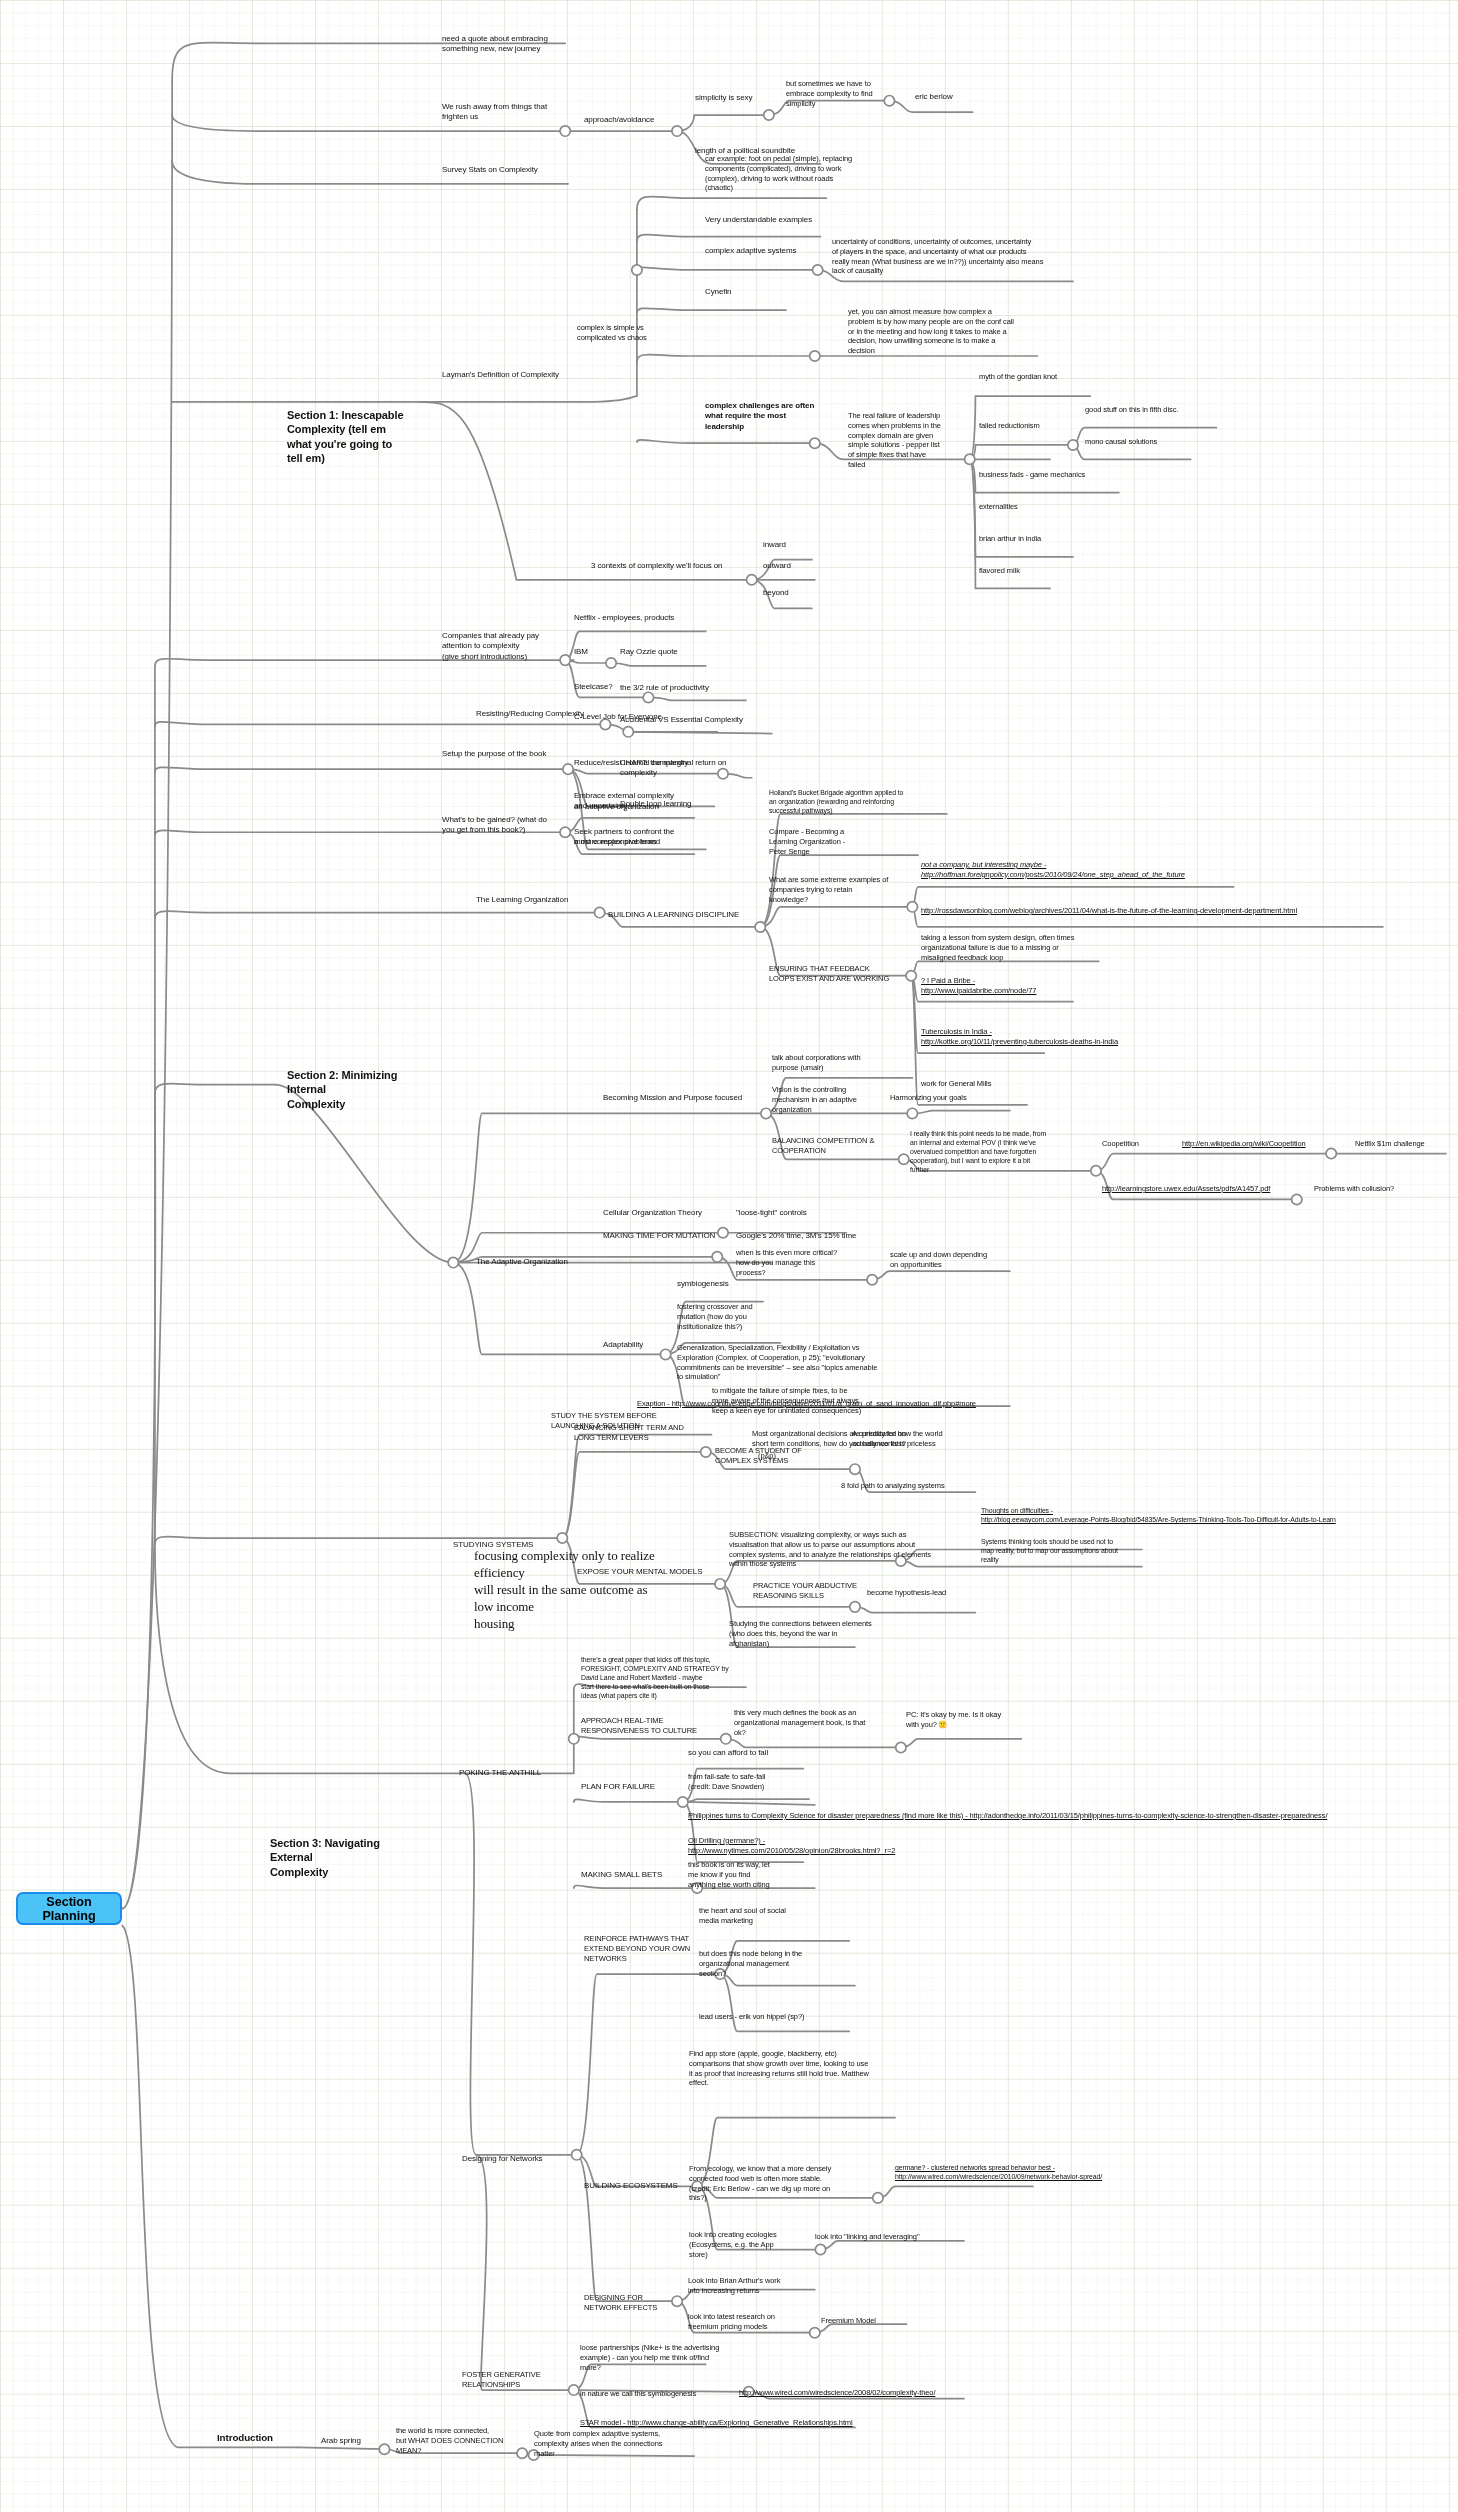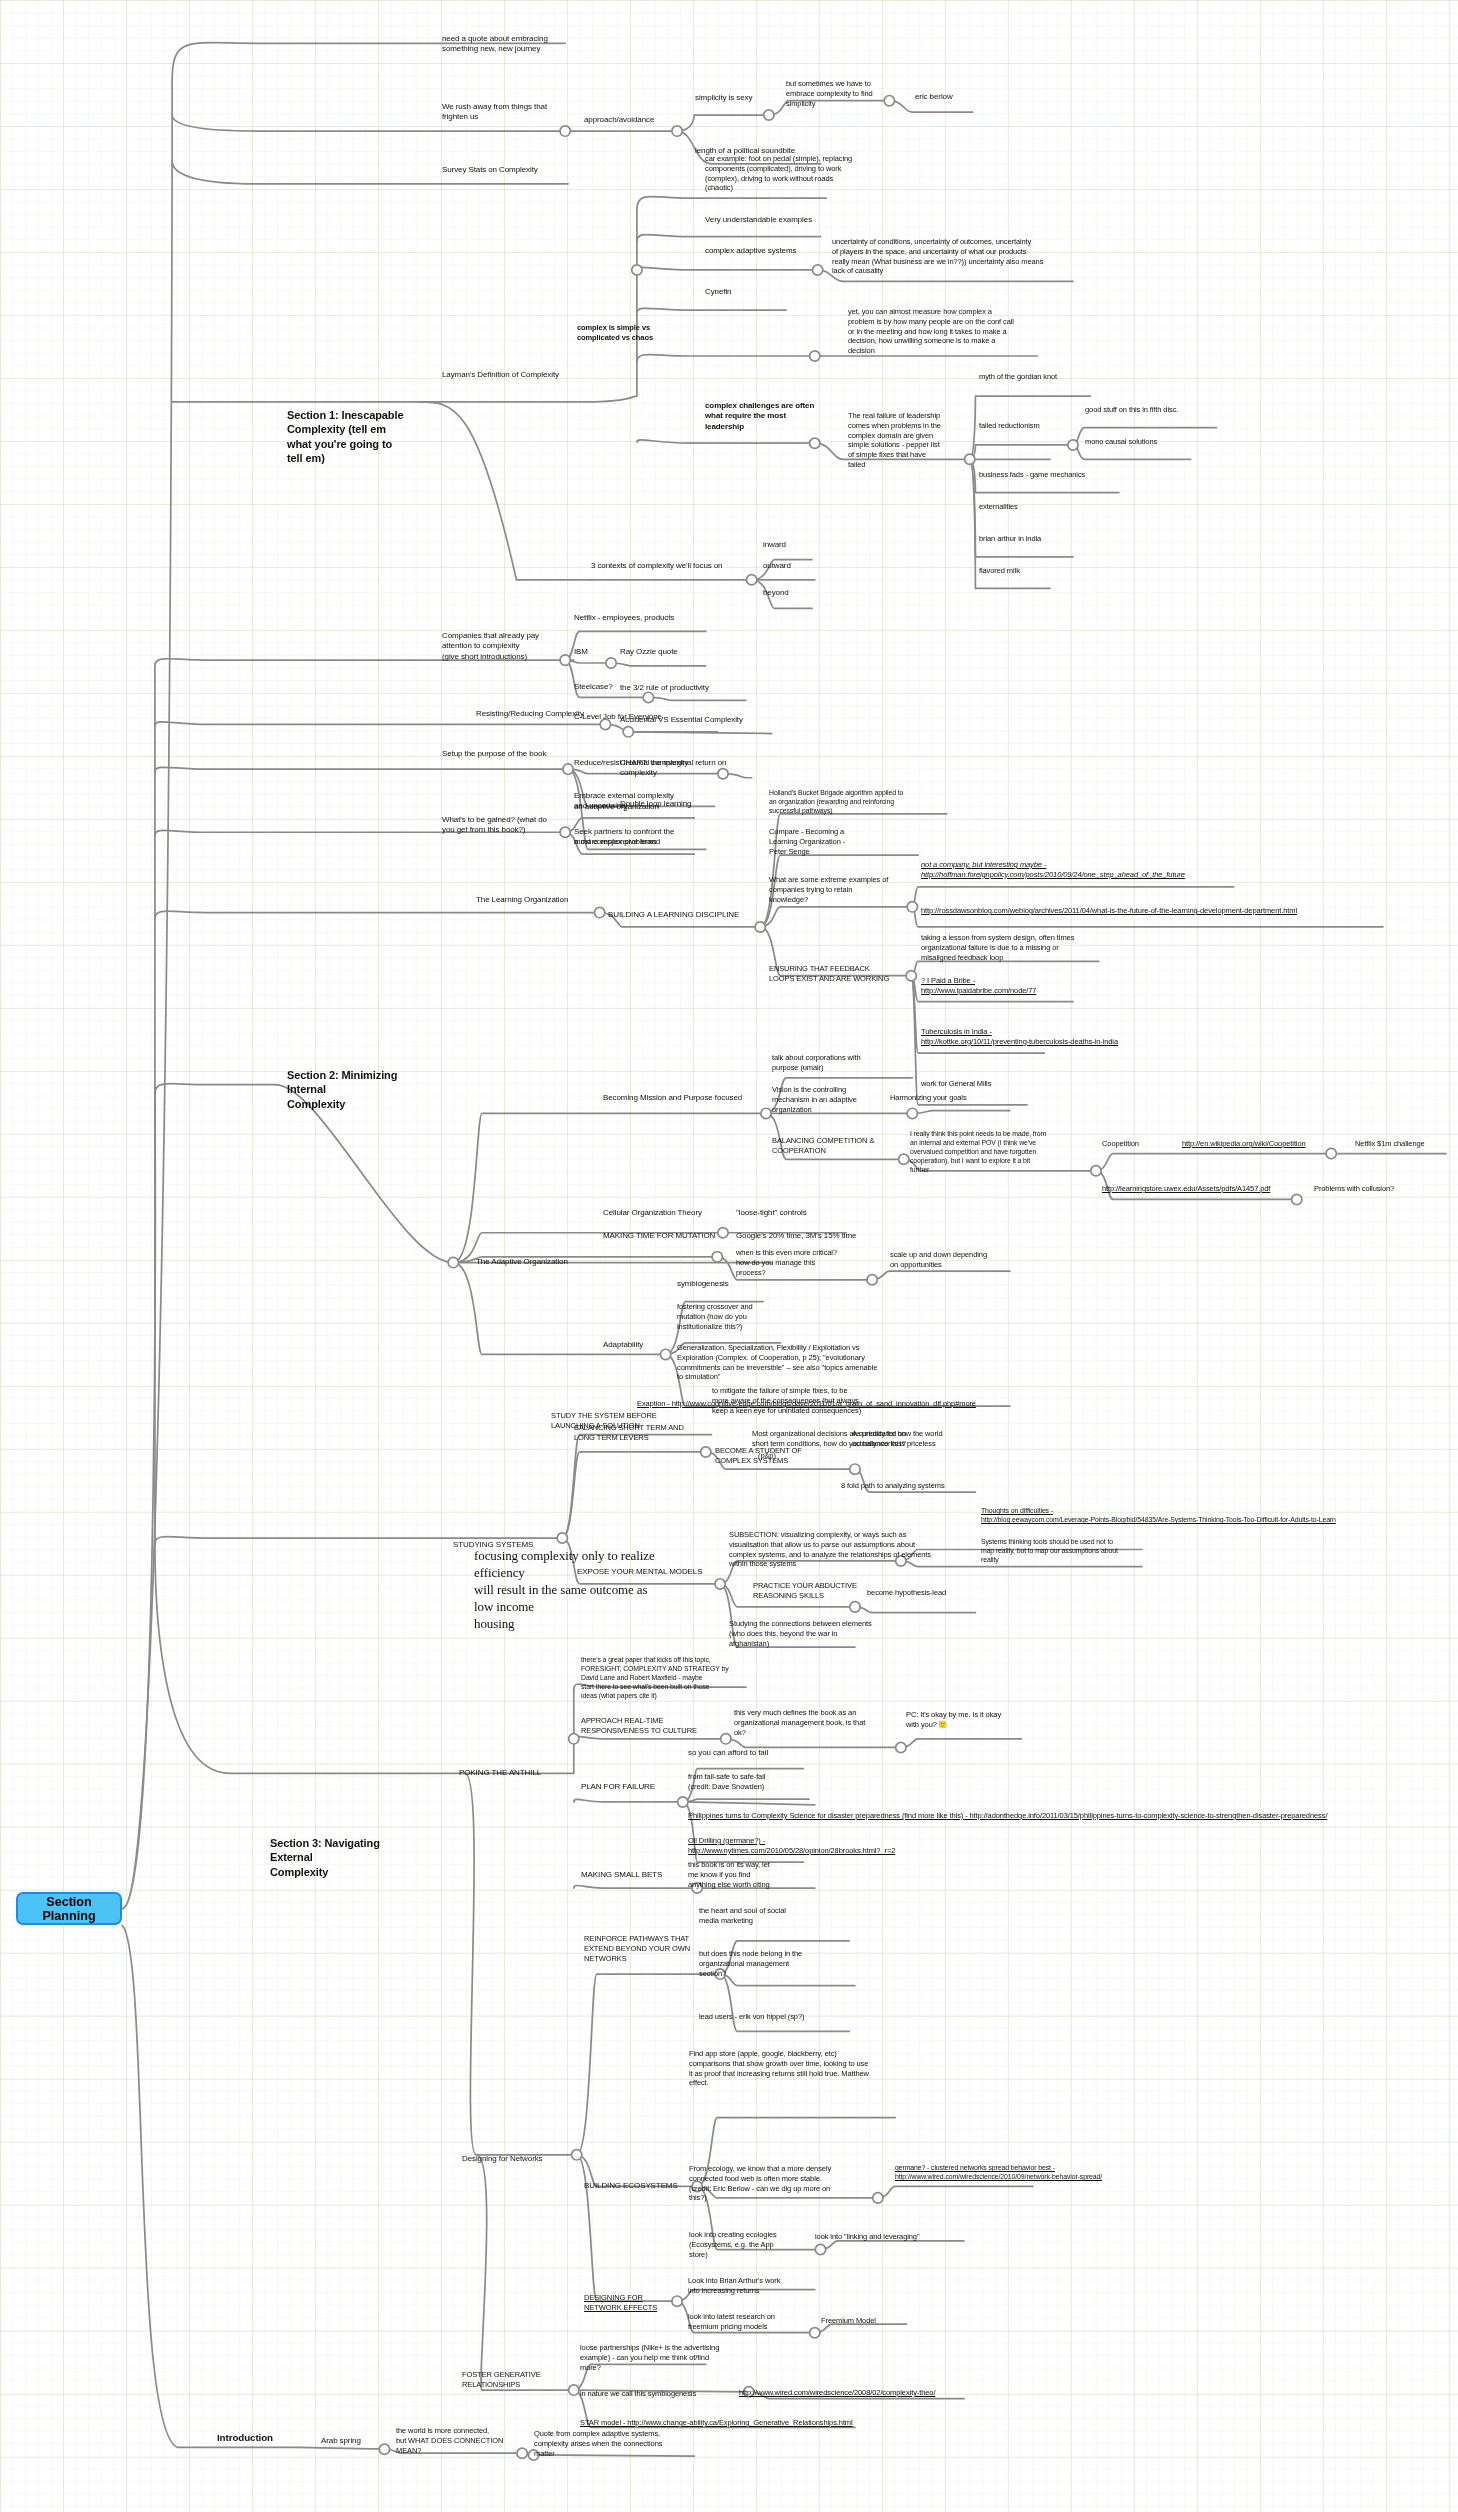--- a/index.html
+++ b/index.html
@@ -267,21 +267,21 @@
 components (complicated), driving to work
 (complex), driving to work without roads
 (chaotic)</div>
     <div class="node" style="left: 705px; top: 215px; width: 143px; font-size: 8px; color: rgb(17, 17, 17);">Very understandable examples</div>
     <div class="node" style="left: 705px; top: 246px; width: 121px; font-size: 8px; color: rgb(17, 17, 17);">complex adaptive systems</div>
     <div class="node" style="left: 832px; top: 237px; width: 241px; font-size: 7.5px; color: rgb(17, 17, 17);">uncertainty of conditions, uncertainty of outcomes, uncertainty
 of players in the space, and uncertainty of what our products
 really mean (What business are we in??)) uncertainty also means
 lack of causality</div>
     <div class="node" style="left: 705px; top: 287px; width: 52px; font-size: 8px; color: rgb(17, 17, 17);">Cynefin</div>
-    <div class="node" style="left: 577px; top: 323px; width: 100px; font-size: 7.5px; color: rgb(17, 17, 17); font-weight: bold;">complex is simple vs
+    <div class="node" style="left: 577px; top: 323px; width: 100px; font-size: 7.5px; color: rgb(17, 17, 17);">complex is simple vs
 complicated vs chaos</div>
     <div class="node" style="left: 848px; top: 307px; width: 189px; font-size: 7.5px; color: rgb(17, 17, 17);">yet, you can almost measure how complex a
 problem is by how many people are on the conf call
 or in the meeting and how long it takes to make a
 decision, how unwilling someone is to make a
 decision</div>
     <div class="node bold" style="left: 705px; top: 401px; width: 123px; font-size: 8px; color: rgb(17, 17, 17);">complex challenges are often
 what require the most
 leadership</div>
     <div class="node" style="left: 848px; top: 411px; width: 115px; font-size: 7.5px; color: rgb(17, 17, 17);">The real failure of leadership
@@ -472,21 +472,21 @@
 (credit: Eric Berlow - can we dig up more on
 this?)</div>
     <div class="node link" style="left: 895px; top: 2164px; width: 264px; font-size: 6.9px; color: rgb(17, 17, 17);">germane? - clustered networks spread behavior best -
 http://www.wired.com/wiredscience/2010/09/network-behavior-spread/</div>
     <div class="node" style="left: 689px; top: 2230px; width: 115px; font-size: 7.5px; color: rgb(17, 17, 17);">look into creating ecologies
 (Ecosystems, e.g. the App
 store)</div>
     <div class="node" style="left: 815px; top: 2232px; width: 143px; font-size: 7.5px; color: rgb(17, 17, 17);">look into "linking and leveraging"</div>
     <div class="node" style="left: 688px; top: 2276px; width: 123px; font-size: 7.5px; color: rgb(17, 17, 17);">Look into Brian Arthur's work
 into increasing returns</div>
-    <div class="node" style="left: 584px; top: 2293px; width: 95px; font-size: 7.5px; color: rgb(17, 17, 17); text-decoration: underline;">DESIGNING FOR
+    <div class="node" style="left: 584px; top: 2293px; width: 95px; font-size: 7.5px; color: rgb(17, 17, 17);">DESIGNING FOR
 NETWORK EFFECTS</div>
     <div class="node" style="left: 688px; top: 2312px; width: 123px; font-size: 7.5px; color: rgb(17, 17, 17);">look into latest research on
 freemium pricing models</div>
     <div class="node" style="left: 821px; top: 2316px; width: 80px; font-size: 7.5px; color: rgb(17, 17, 17);">Freemium Model</div>
     <div class="node" style="left: 580px; top: 2343px; width: 184px; font-size: 7.5px; color: rgb(17, 17, 17);">loose partnerships (Nike+ is the advertising
 example) - can you help me think of/find
 more?</div>
     <div class="node" style="left: 462px; top: 2370px; width: 95px; font-size: 7.5px; color: rgb(17, 17, 17);">FOSTER GENERATIVE
 RELATIONSHIPS</div>
     <div class="node" style="left: 580px; top: 2389px; width: 161px; font-size: 7.5px; color: rgb(17, 17, 17);">in nature we call this symbiogenesis</div>

